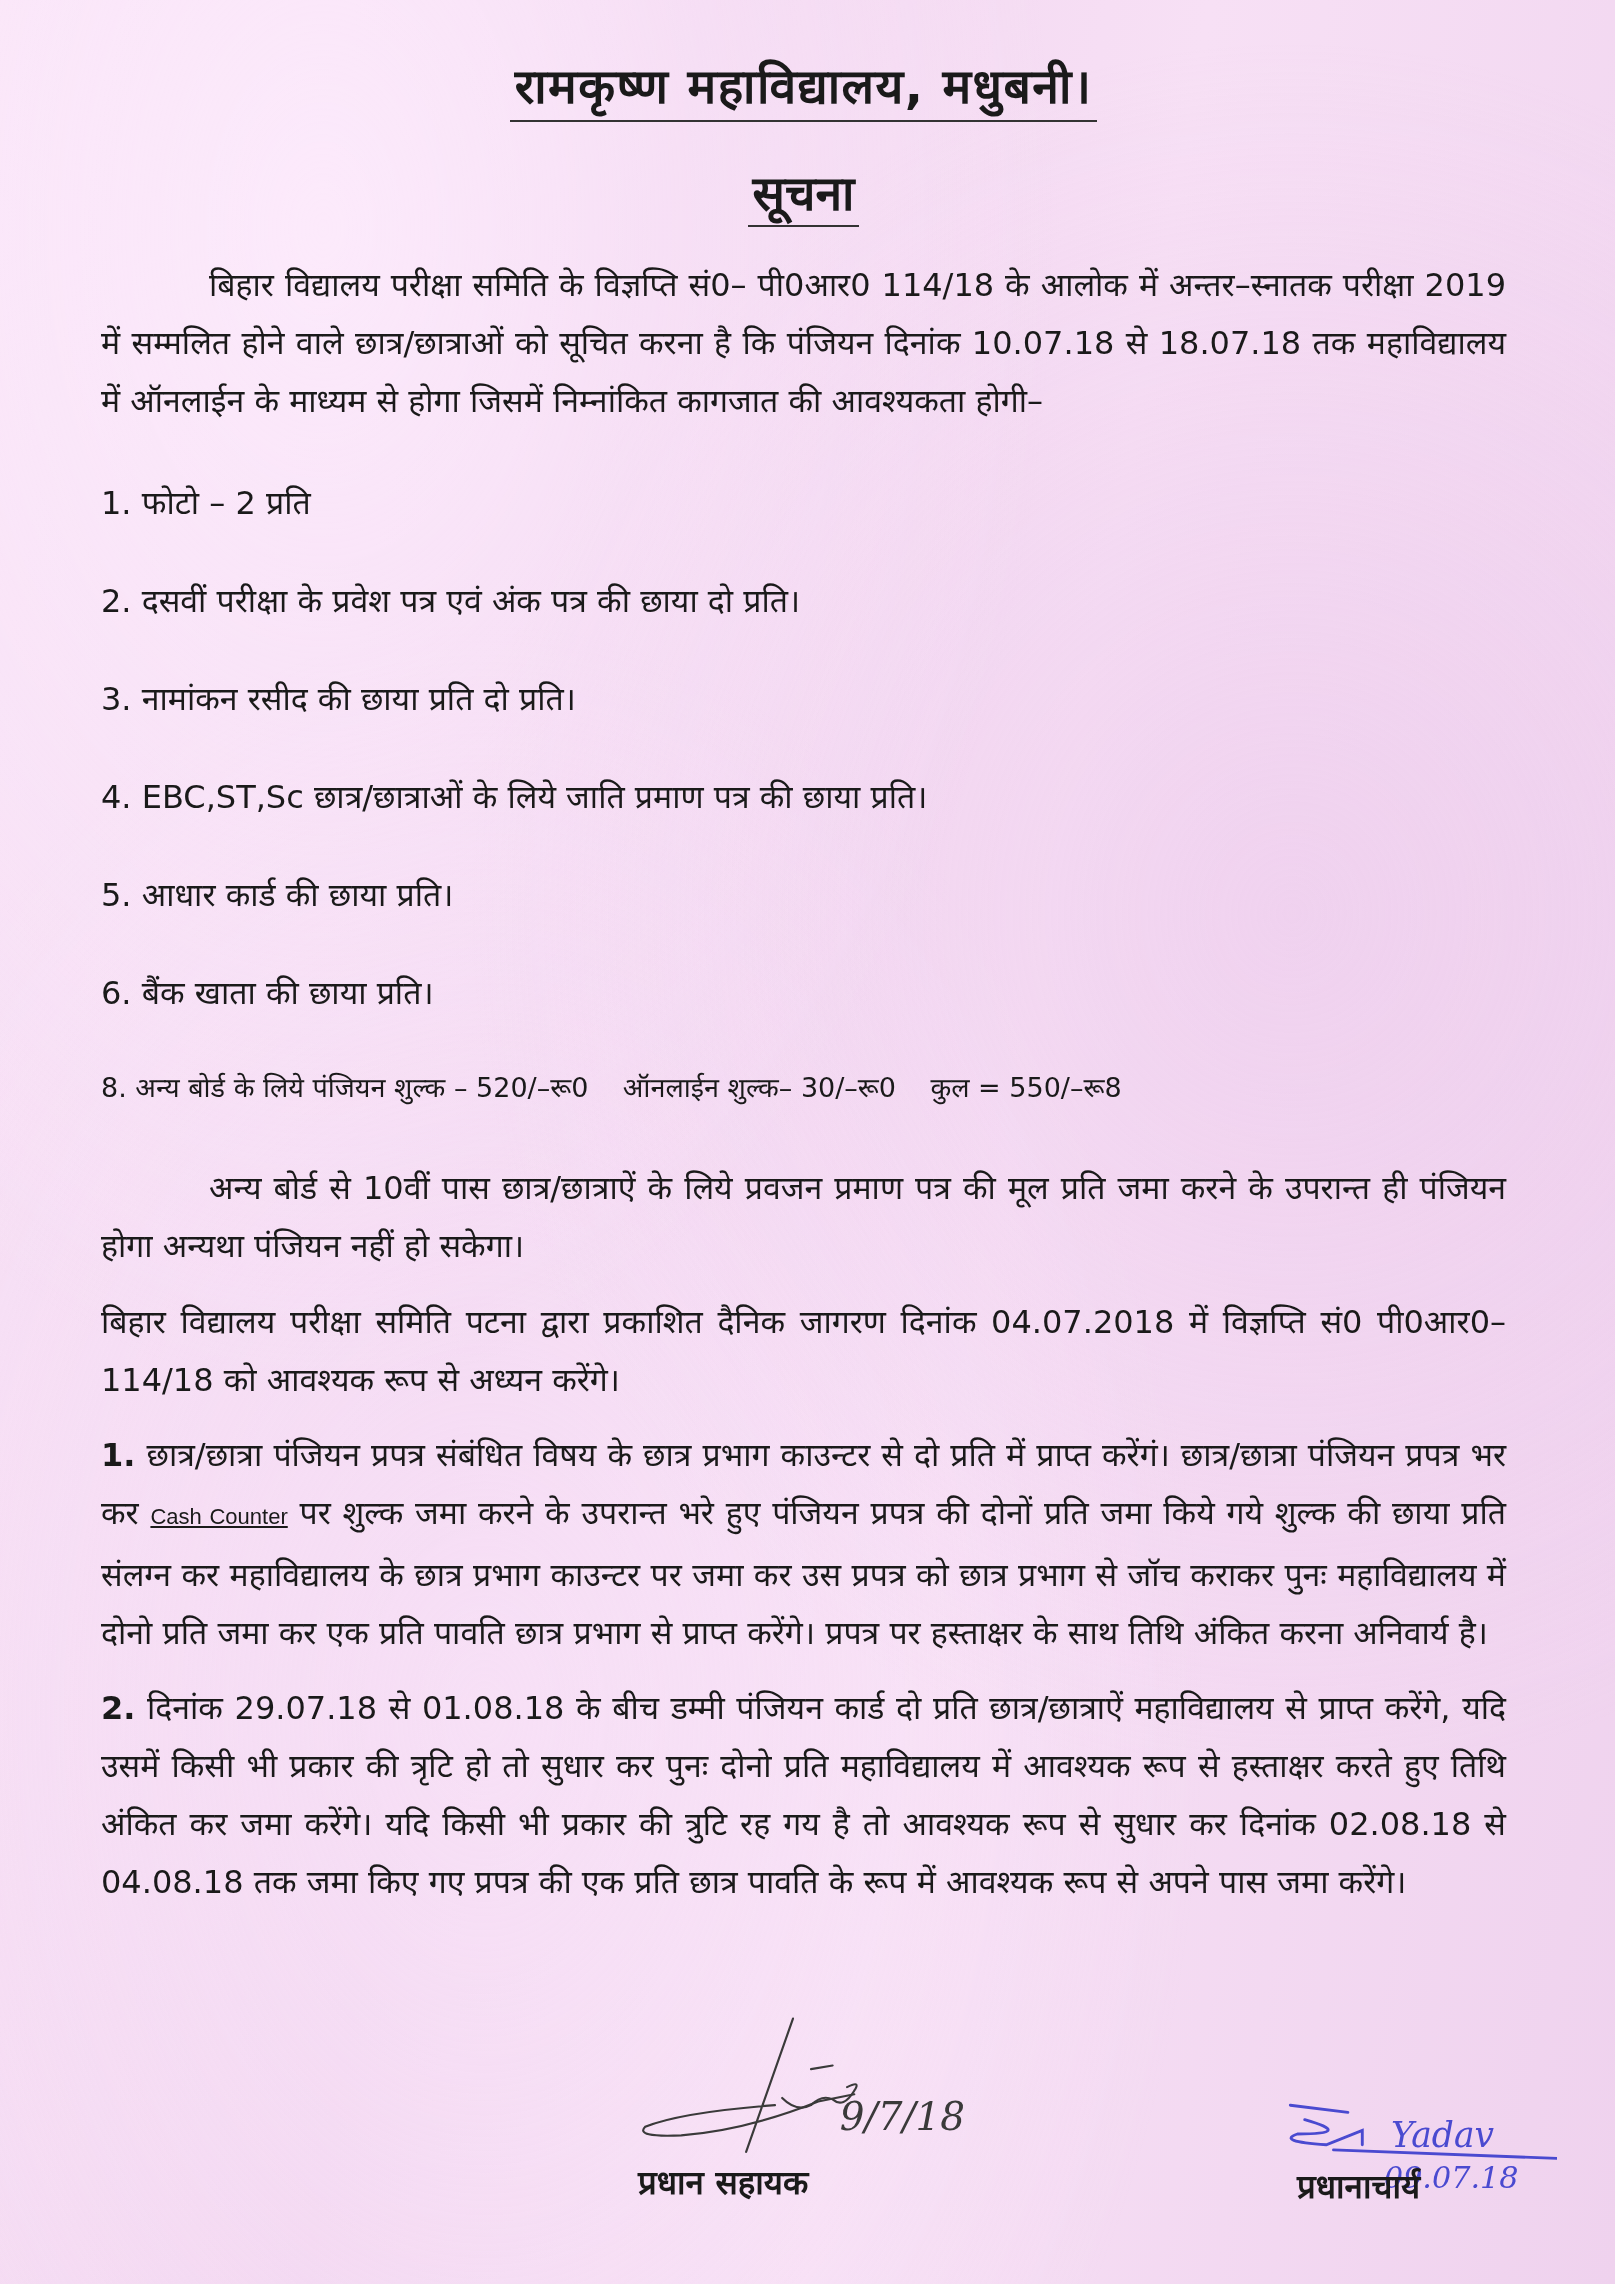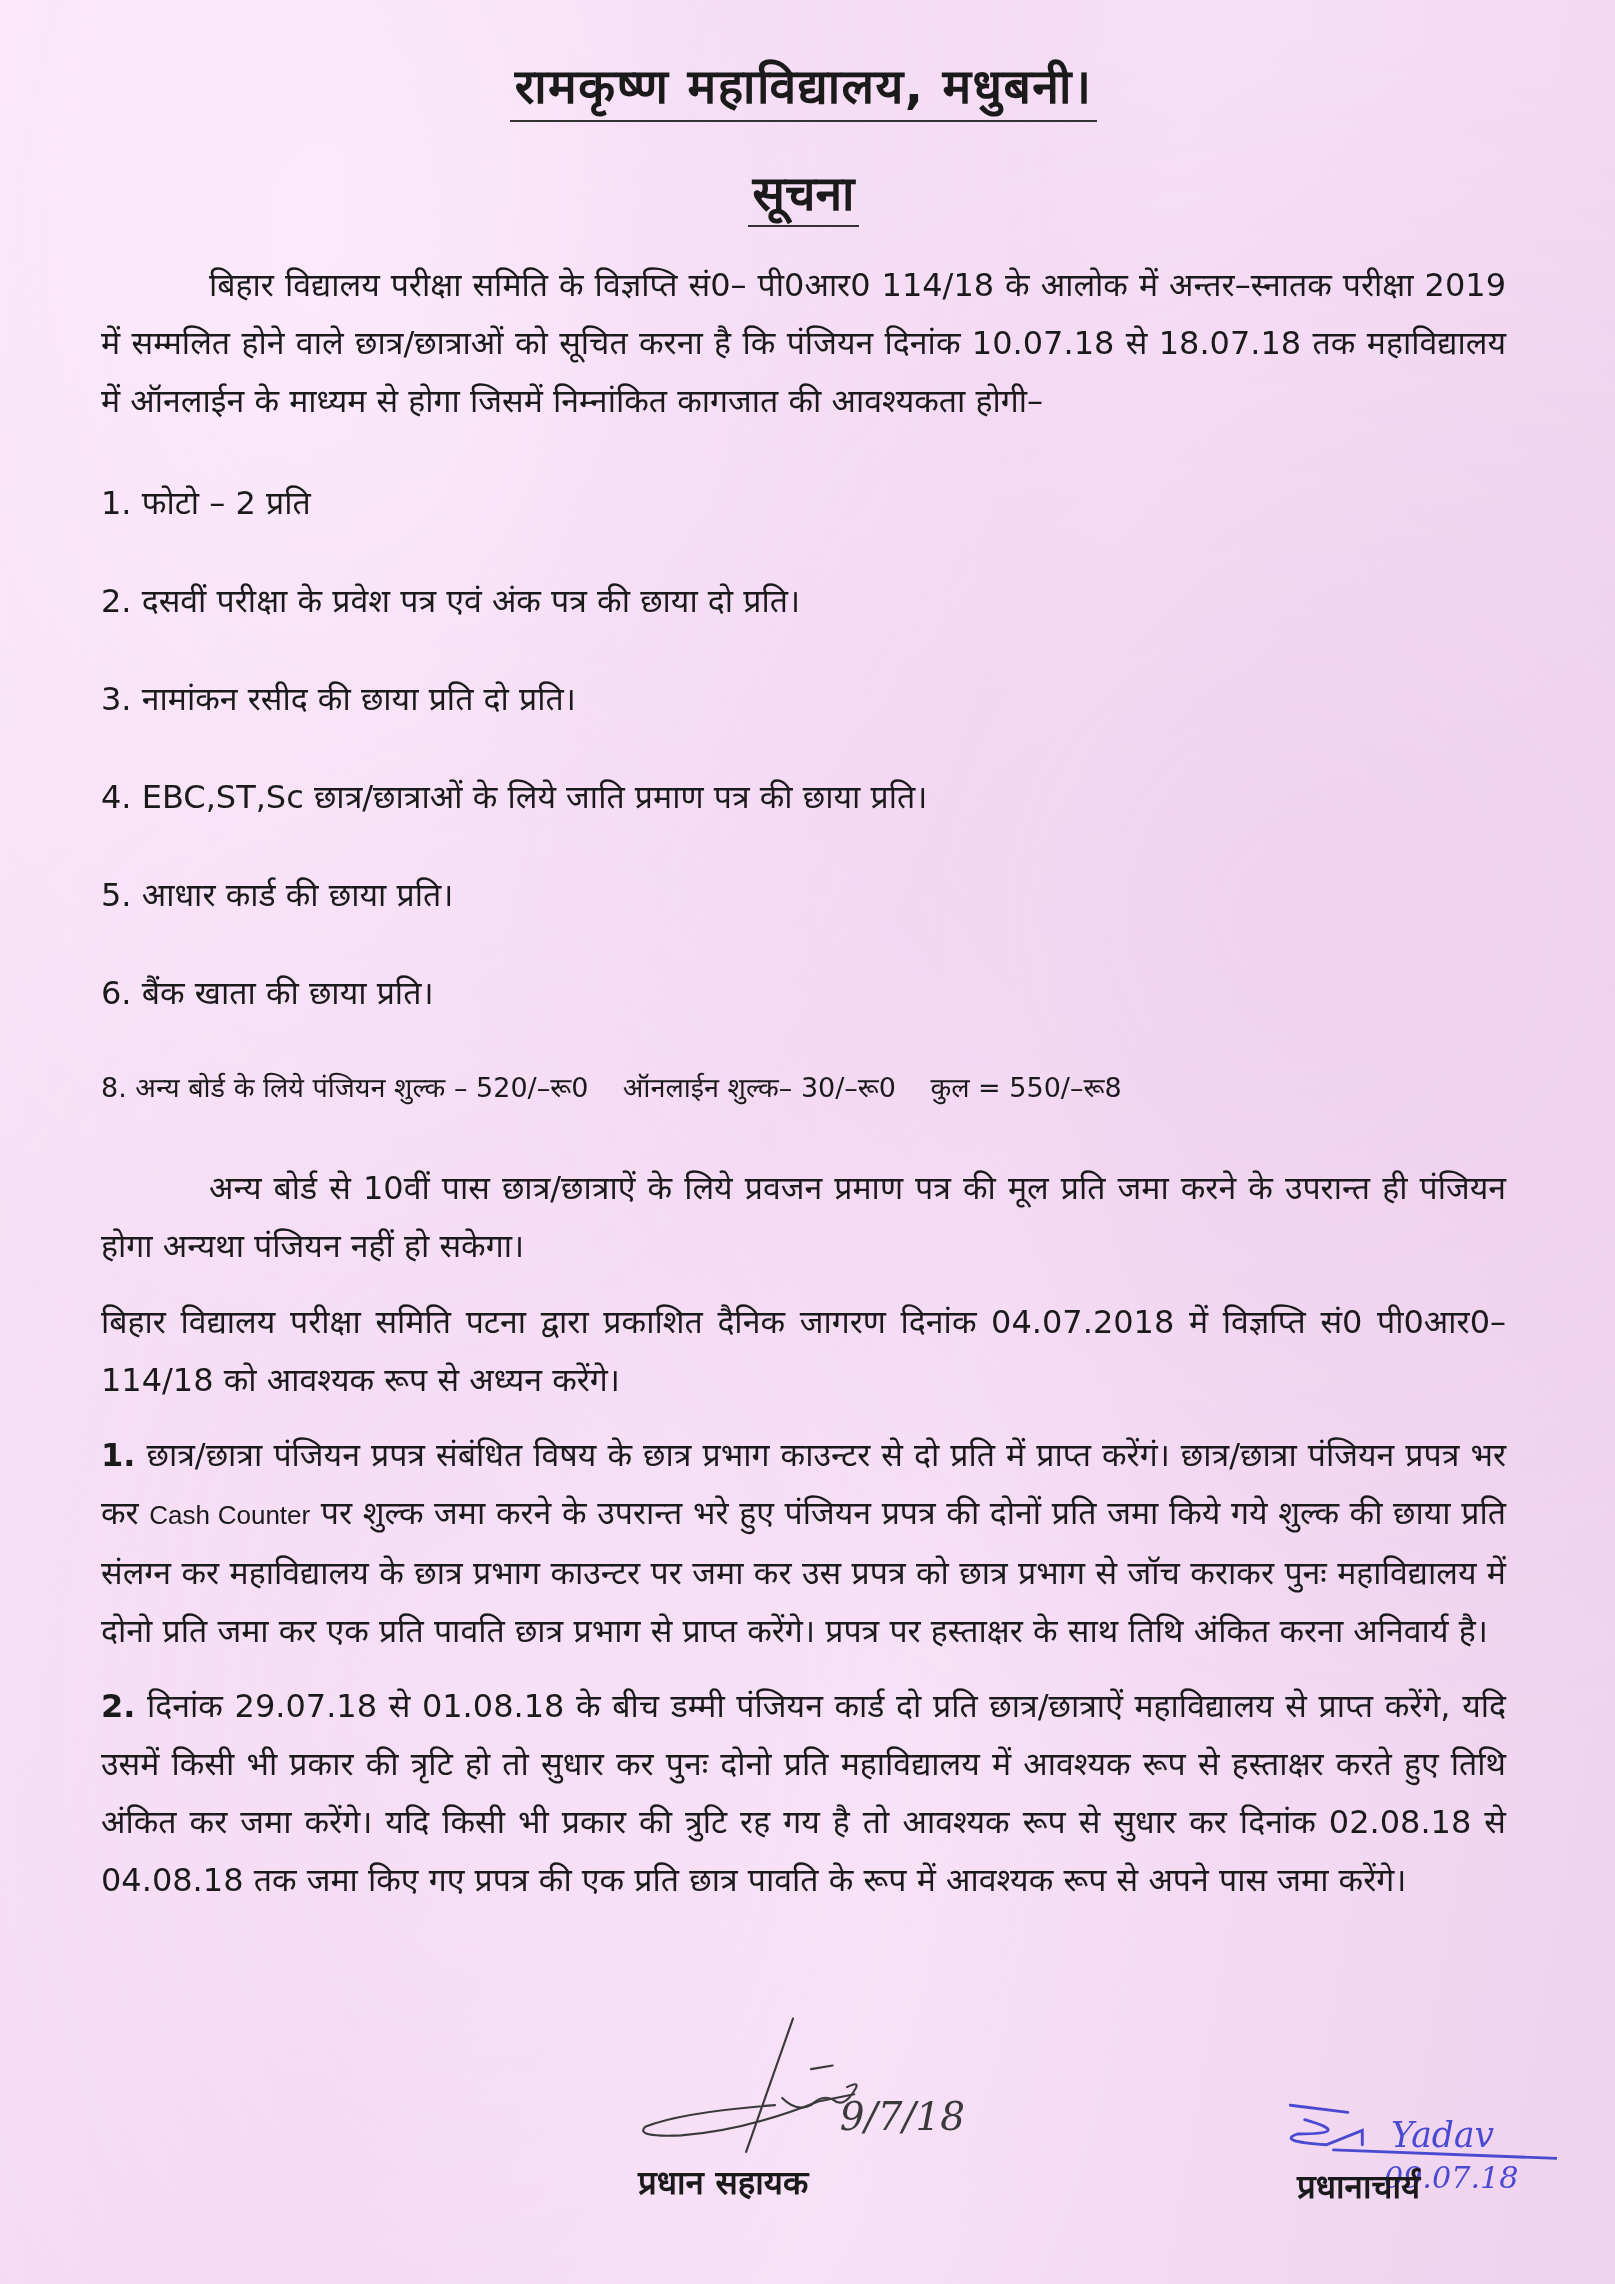--- a/index.html
+++ b/index.html
@@ -87,21 +87,22 @@
       font-weight: bold;
       display: inline-block;
       border-bottom: 2.2px solid #333;
       margin-top: 4.3px;
     }
     .num-bold {
       font-weight: bold;
     }
     .latin {
       font-family: "Liberation Sans", sans-serif;
-      font-size: 26px;
+      font-size: 22px;
+      text-decoration: underline;
     }
     .signatures {
       position: absolute;
       top: 2004px;
       left: 0;
       width: 1616px;
       height: 252px;
     }
     .sig-left {
       position: absolute;

